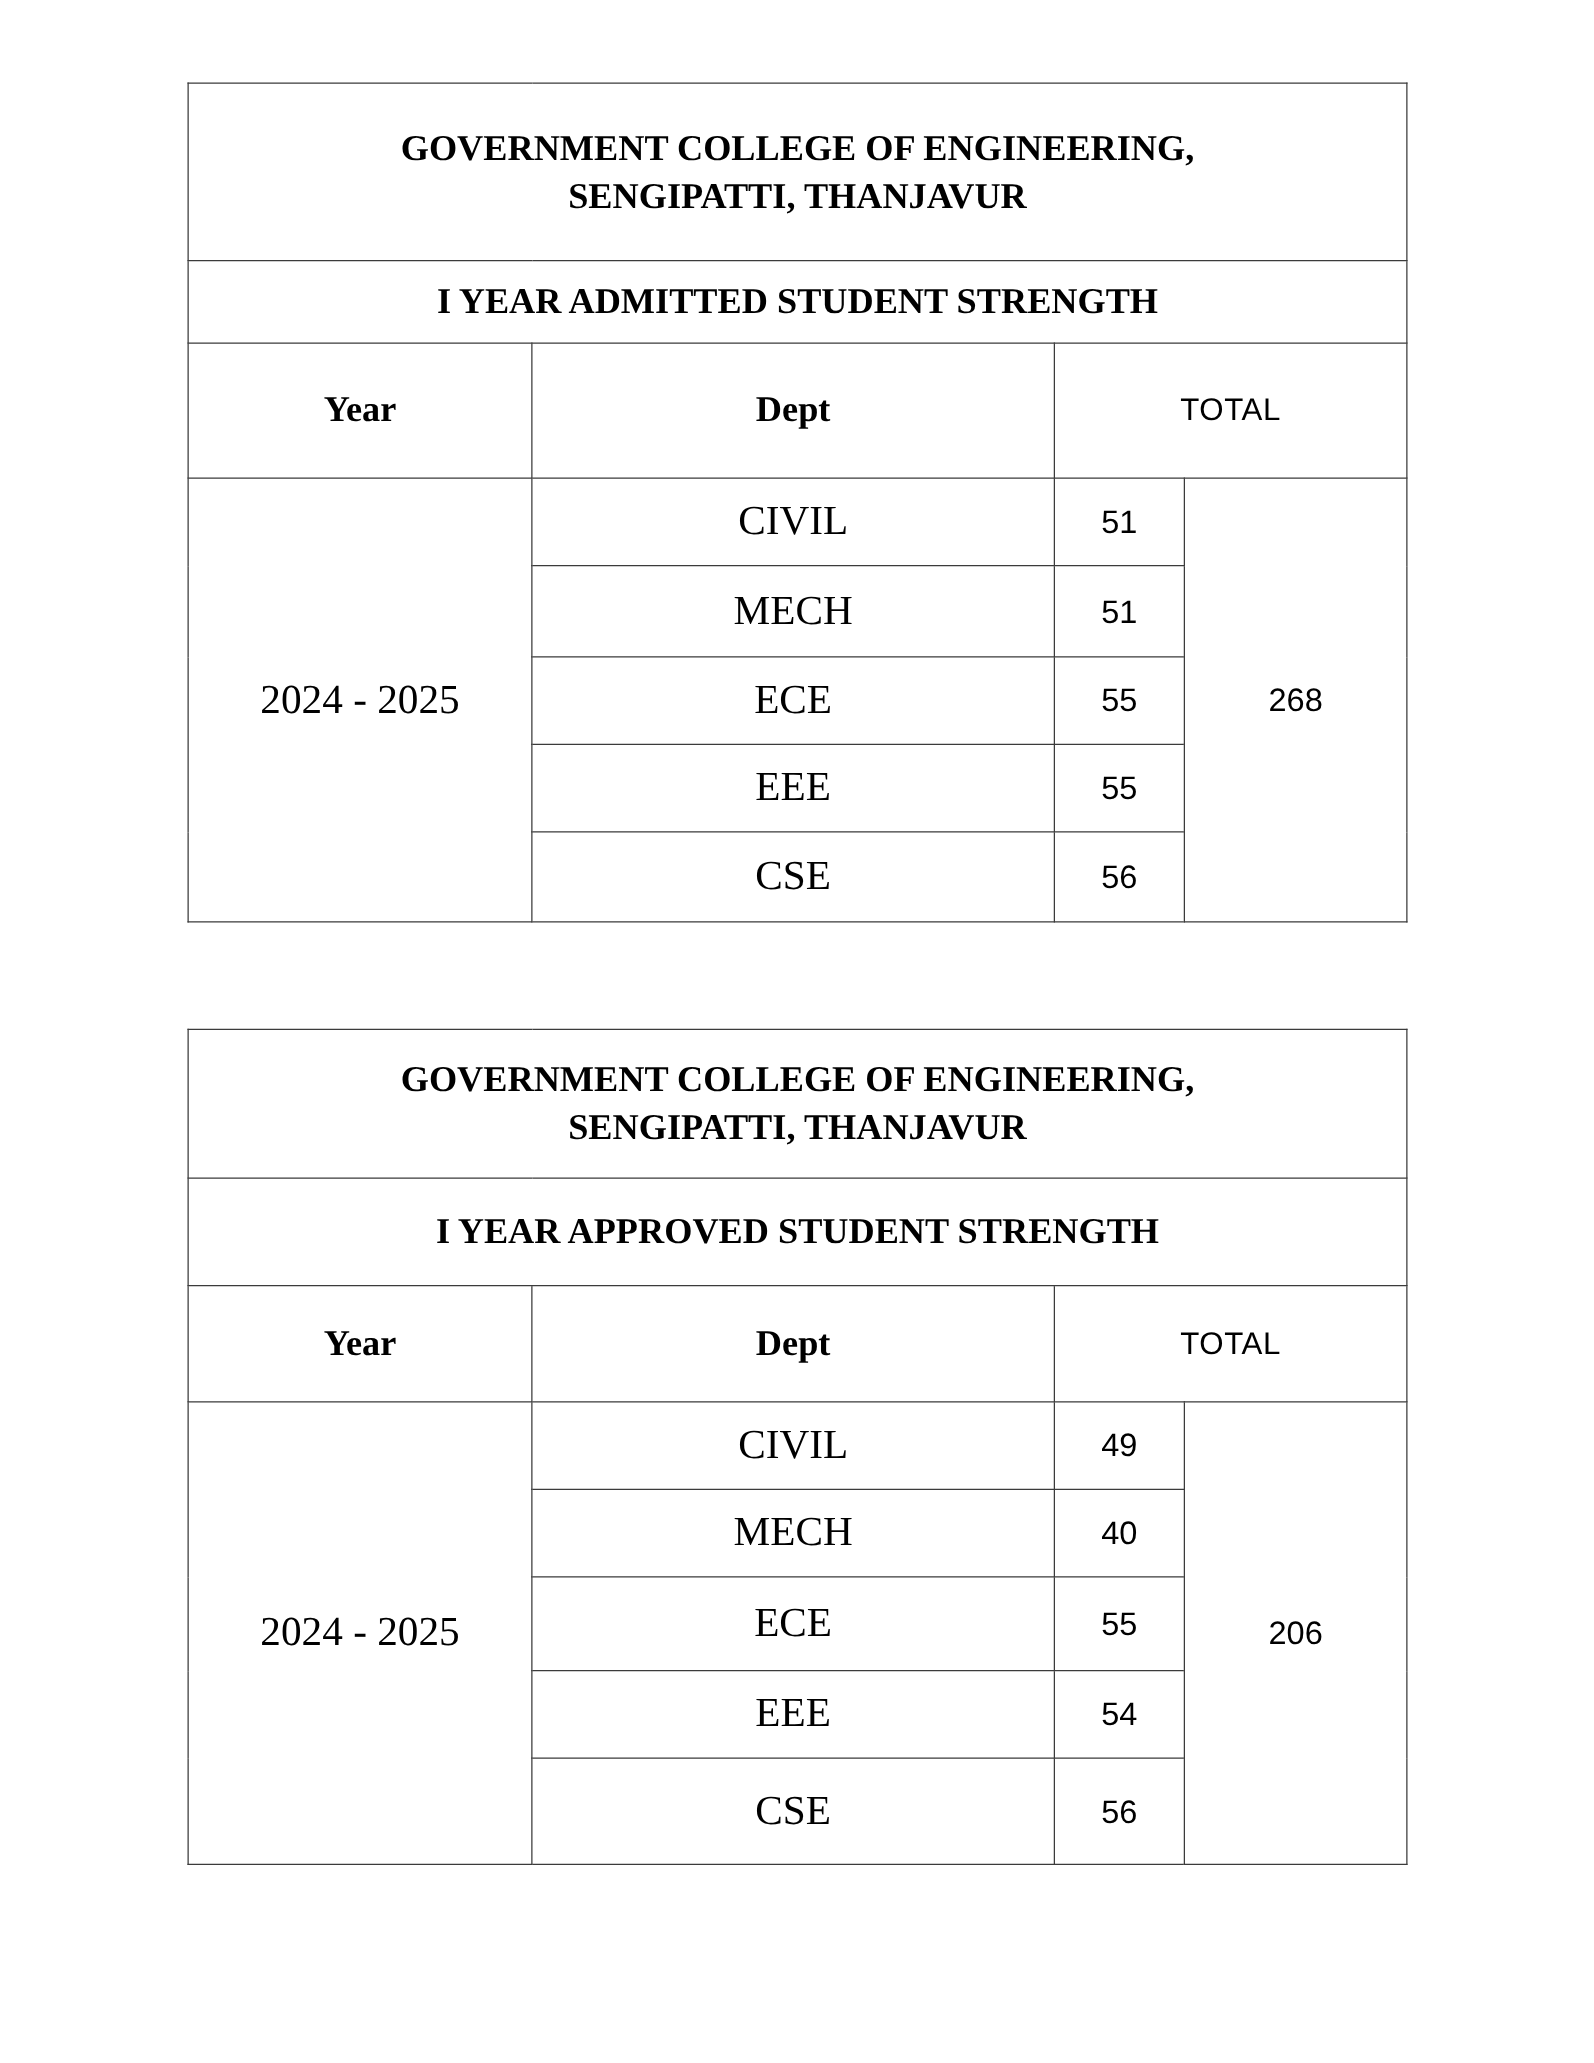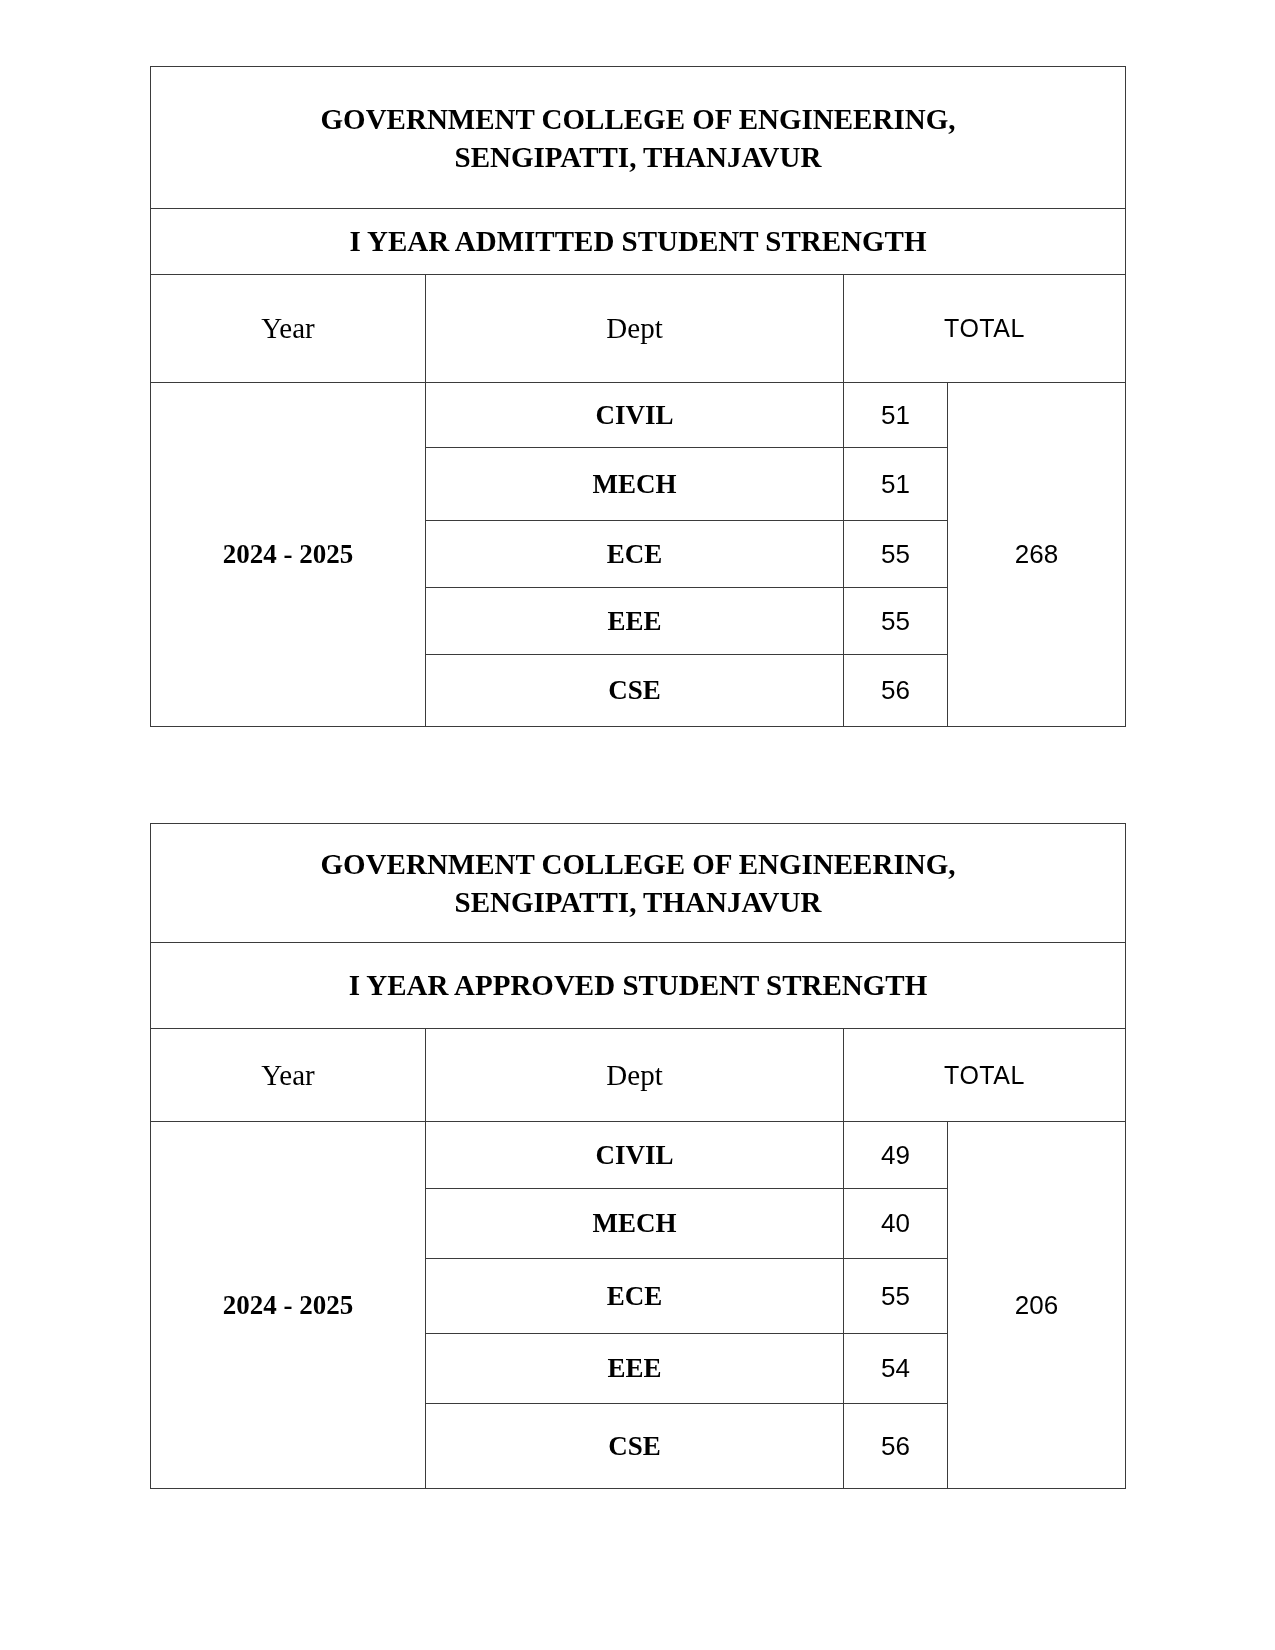--- a/index.html
+++ b/index.html
@@ -39,34 +39,33 @@
     font-size: 29px;
     line-height: 38px;
     font-family: "Liberation Serif", "DejaVu Serif", serif;
   }
   .subtitle-cell {
     font-weight: bold;
     font-size: 29px;
     font-family: "Liberation Serif", "DejaVu Serif", serif;
   }
   .head-year, .head-dept {
-    font-weight: normal;
+    font-weight: bold;
     font-size: 29px;
     font-family: "Liberation Serif", "DejaVu Serif", serif;
   }
   .head-total {
     font-weight: normal;
     font-size: 25px;
     font-family: "Liberation Sans", "DejaVu Sans", sans-serif;
     letter-spacing: 0.5px;
   }
   .year-cell, .dept-cell {
-    font-size: 27px;
+    font-size: 33px;
     font-family: "Liberation Serif", "DejaVu Serif", serif;
-    font-weight: bold;
   }
   .count-cell, .total-cell {
     font-size: 26px;
     font-family: "Liberation Sans", "DejaVu Sans", sans-serif;
   }
 
   
   #t1 .r1 { height: 142px; }
   #t1 .r2 { height: 51px; }
   #t1 .r3 { height: 108px; }

